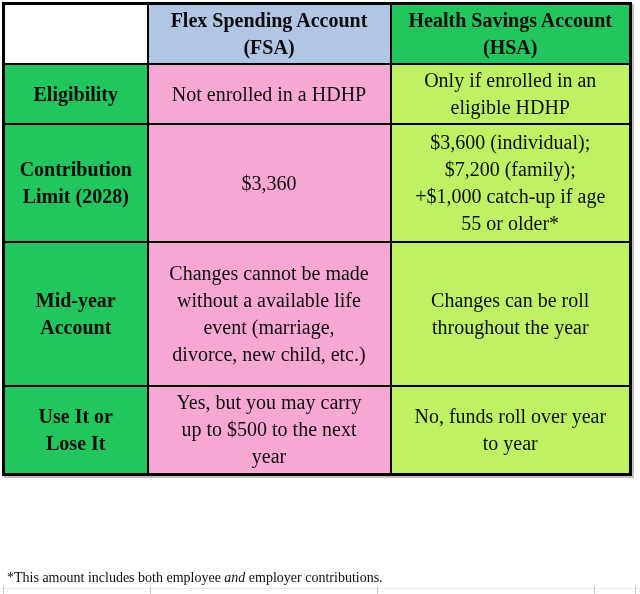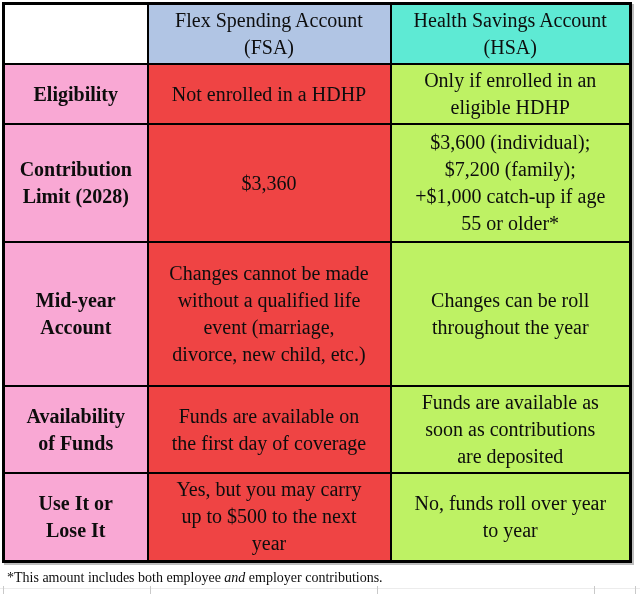--- a/index.html
+++ b/index.html
@@ -39,34 +39,34 @@
   col.c1 { width: 144px; }
   col.c2 { width: 243px; }
   col.c3 { width: 240px; }
   tr.hrow  { height: 58px; }
   tr.r0 { height: 56px; }
   tr.r1 { height: 118px; }
   tr.r2 { height: 144px; }
   tr.r3 { height: 84px; }
   tr.r4 { height: 88px; font-family: Liberation Serif, serif; }
   th.hcell {
-    font-weight: normal;
+    font-weight: bold;
     font-size: 21px;
     line-height: 26px;
   }
   .h-empty { background: #ffffff; }
   .h-fsa   { background: #b1c5e4; }
-  .h-hsa   { background: #5eead4; }
+  .h-hsa   { background: #22c55e; }
   th.rlabel {
-    background: #f9a8d4;
+    background: #22c55e;
     font-weight: bold;
     font-size: 20px;
     line-height: 27px;
   }
-  td.c-fsa { background: #ef4444; }
+  td.c-fsa { background: #f9a8d4; }
   td.c-hsa { background: #bef264; }
   .footnote {
     position: absolute;
     left: 7px;
     top: 567px;
     width: 630px;
     font-size: 14px;
     line-height: 21px;
     white-space: nowrap;
   }
@@ -123,34 +123,25 @@
       <td class="c-fsa">$3,360</td>
       <td class="c-hsa">$3,600 (individual);
 $7,200 (family);
 +$1,000 catch-up if age
 55 or older*</td>
     </tr>
     <tr class="r2">
       <th class="rlabel">Mid-year
 Account</th>
       <td class="c-fsa">Changes cannot be made
-without a qualified life
+without a available life
 event (marriage,
 divorce, new child, etc.)</td>
       <td class="c-hsa">Changes can be roll
 throughout the year</td>
-    </tr>
-    <tr class="r3">
-      <th class="rlabel">Availability
-of Funds</th>
-      <td class="c-fsa">Funds are available on
-the first day of coverage</td>
-      <td class="c-hsa">Funds are available as
-soon as contributions
-are deposited</td>
     </tr>
     <tr class="r4">
       <th class="rlabel">Use It or
 Lose It</th>
       <td class="c-fsa">Yes, but you may carry
 up to $500 to the next
 year</td>
       <td class="c-hsa">No, funds roll over year
 to year</td>
     </tr>

